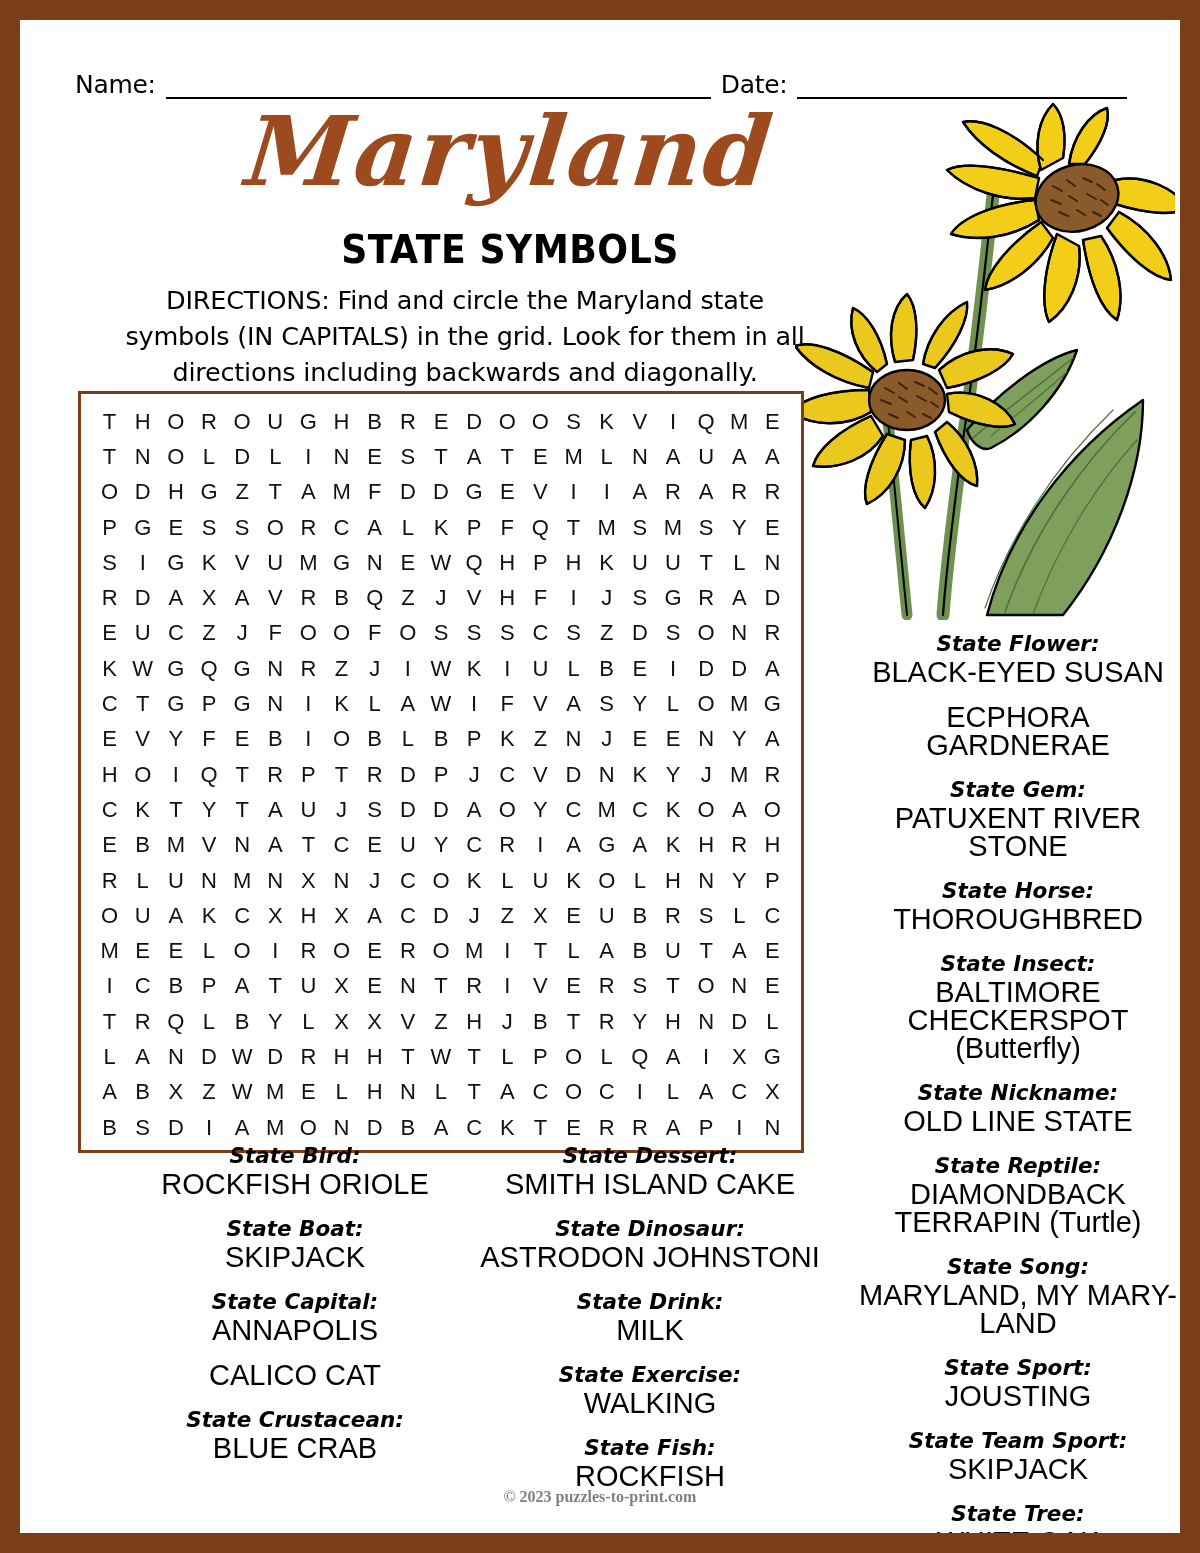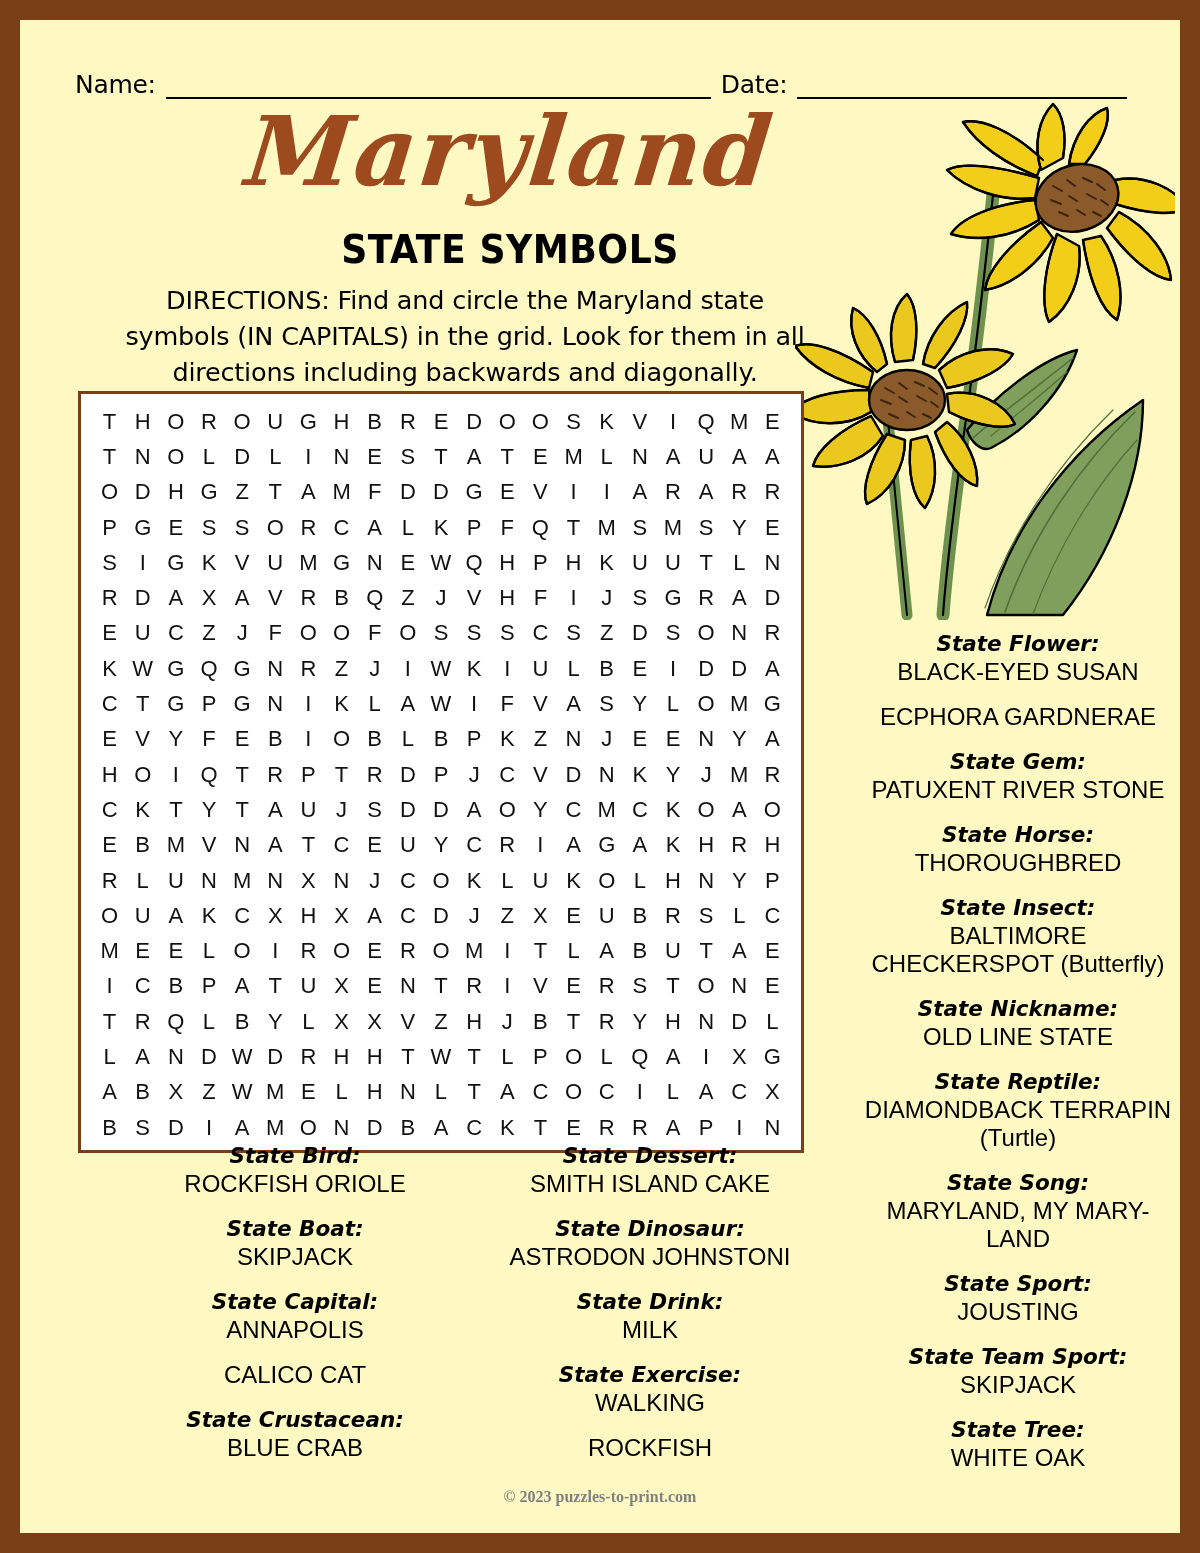--- a/index.html
+++ b/index.html
@@ -7,21 +7,21 @@
   body {
     width: 1200px; height: 1553px;
     background: #7B3F18;
     font-family: "Liberation Sans", sans-serif;
     overflow: hidden;
   }
   .page {
     position: absolute;
     left: 20px; top: 20px;
     width: 1160px; height: 1513px;
-    background: #fef9c3;
+    background: #ffffff;
     overflow: hidden;
   }
 
   
   .namedate {
     position: absolute; left: 55px; top: 50px; width: 1055px;
     display: flex; align-items: flex-end; gap: 10px;
     font-family: "DejaVu Sans", sans-serif;
     font-size: 25px; color: #000;
   }
@@ -95,21 +95,21 @@
 
   .wl-entry { margin-bottom: 17px; }
   .wl-label {
     font-family: "DejaVu Sans", sans-serif;
     font-style: italic; font-weight: 700;
     font-size: 21.5px; color: #000;
     line-height: 28px;
   }
   .wl-value {
     font-family: "Liberation Sans", sans-serif;
-    font-size: 24px; color: #000;
+    font-size: 29px; color: #000;
     line-height: 28px;
   }
 
   
   .footer {
     position: absolute; left: 0; top: 1468px; width: 1160px;
     text-align: center;
     font-family: "Liberation Serif", serif;
     font-size: 16px;
     color: #808080;
@@ -761,18 +761,19 @@
       </div>
       <div class="wl-entry">
         <div class="wl-label">State Drink:</div>
         <div class="wl-value">MILK</div>
       </div>
       <div class="wl-entry">
         <div class="wl-label">State Exercise:</div>
         <div class="wl-value">WALKING</div>
       </div>
       <div class="wl-entry">
+        <div class="wl-label">State Fish:</div>
         <div class="wl-value">ROCKFISH</div>
       </div>
     </div>
 
   <div class="footer">© 2023 puzzles-to-print.com</div>
 </div>
 
 </body></html>

